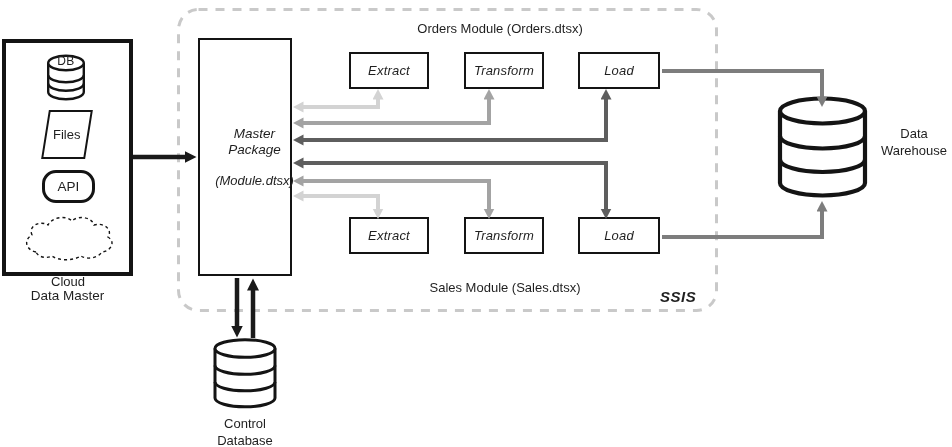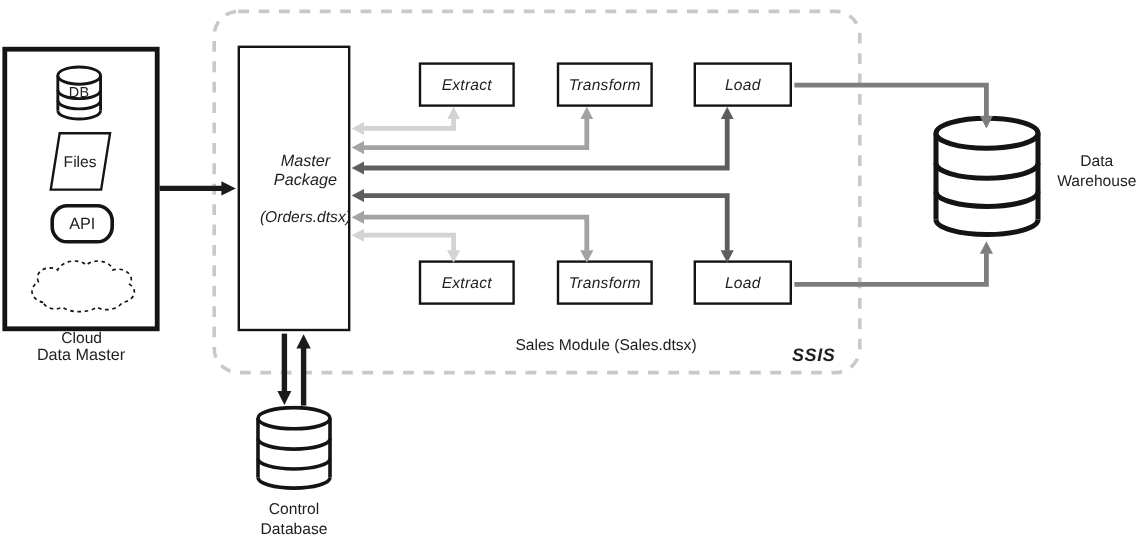--- a/index.html
+++ b/index.html
@@ -39,44 +39,45 @@
 
   <svg class="abs" style="left:46px; top:54px;" width="40" height="47" viewBox="0 0 40 47">
     <g class="shape-stroke" stroke-width="2.4" fill="#fff">
       <path d="M2.2,38 A17.8,7.2 0 0 0 37.8,38" fill="none"></path>
       <path d="M2.2,29.5 A17.8,7.2 0 0 0 37.8,29.5" fill="none"></path>
       <path d="M2.2,21 A17.8,7.2 0 0 0 37.8,21" fill="none"></path>
       <path d="M2.2,9 V38 M37.8,9 V38" fill="none"></path>
       <ellipse cx="20" cy="9" rx="17.8" ry="7.2"></ellipse>
     </g>
   </svg>
-  <div class="abs icon-text" style="left:46px; top:70px; width:40px; font-weight:normal; font-size:12px;">DB</div>
+  <div class="abs icon-text" style="left:46px; top:54px; width:40px; font-weight:normal; font-size:12px;">DB</div>
 
   <div class="abs node thin files-shape" style="left:45px; top:110px; width:44px; height:49px;">
     <span>Files</span>
   </div>
 
   <div class="abs node api-box" style="left:42px; top:170px; width:53px; height:33px;border-radius:14px;">
     <span>API</span>
   </div>
 
   <svg class="abs" style="left:20px; top:212px;" width="96" height="52" viewBox="0 0 96 52">
     <path d="M16,40 C6,38 3,28 12,23 C8,14 20,8 28,13 C32,5 46,3 52,9
              C58,3 72,5 74,13 C84,10 93,18 88,25 C96,30 91,39 82,40
              C78,46 67,48 61,44 C53,49 39,49 32,44 C26,47 18,45 16,40 Z" fill="#ffffff" stroke="#141414" stroke-width="1.4" stroke-dasharray="3 3"></path>
   </svg>
   <div class="abs cap cloud-label" style="left:20px; top:230px; width:96px;">Cloud</div>
 
   <div class="abs cap cap-lg" style="left:0px; top:287px; width:135px;">Data Master</div>
 
   <div class="abs node master-box" style="left:198px; top:38px; width:94px; height:238px; border-width:2.5px;">
     <span class="master-title">Master Package</span>
-    <span class="master-file">(Orders.dtsx)</span>
+    <span class="master-file">(Module.dtsx)</span>
   </div>
 
+  <div class="abs cap" style="left:350px; top:21px; width:300px;">Orders Module (Orders.dtsx)</div>
   <div class="abs cap" style="left:355px; top:268px; width:300px;margin-top:12px;">Sales Module (Sales.dtsx)</div>
 
   <div class="abs node etl-label" style="left:349px; top:52px; width:80px; height:37px; border-width:2.5px;">
     <span>Extract</span>
   </div>
   <div class="abs node etl-label" style="left:464px; top:52px; width:80px; height:37px; border-width:2.5px;">
     <span>Transform</span>
   </div>
   <div class="abs node etl-label" style="left:578px; top:52px; width:82px; height:37px; border-width:2.5px;">
     <span>Load</span>

